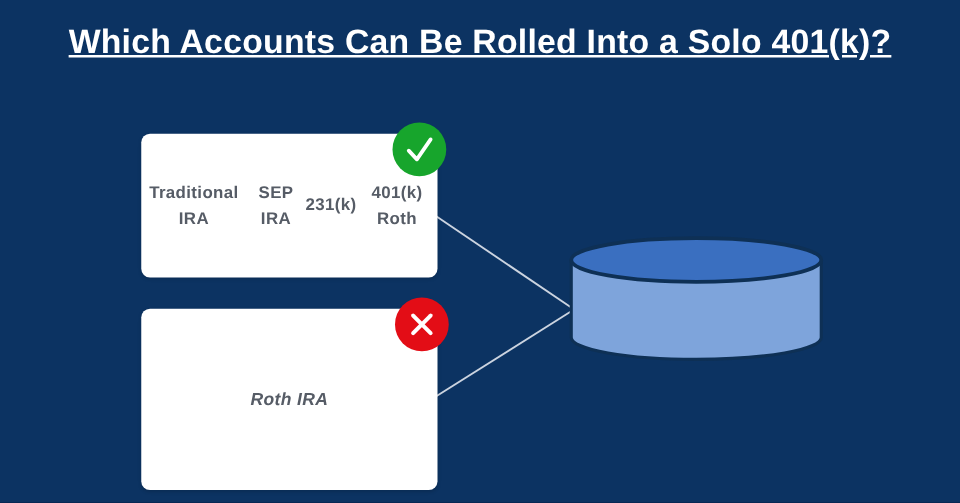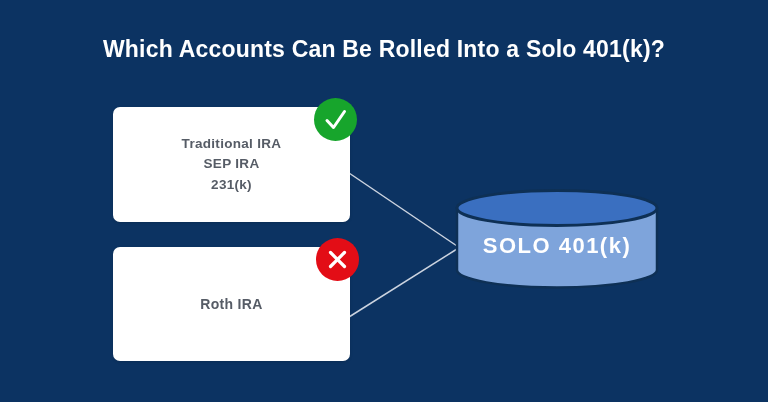--- a/index.html
+++ b/index.html
@@ -20,52 +20,53 @@
   .canvas {
     position: relative;
     width: 768px;
     height: 402px;
     background: var(--bg);
     overflow: hidden;
     font-family: "Liberation Sans", sans-serif;
   }
   .title {
     position: absolute;
-    top: 33px;
+    top: 17px;
     left: 0;
     width: 100%;
     text-align: center;
     color: var(--title-text);
-    font-size: 23px;
+    font-size: 27px;
     font-weight: 700;
     letter-spacing: 0.2px;
     line-height: 32px;
+    text-decoration: underline;
   }
   .overlay {
     position: absolute;
     top: 0;
     left: 0;
     width: 768px;
     height: 402px;
     display: block;
   }
   .card {
     position: absolute;
     left: 113px;
     width: 237px;
     background: var(--box-bg);
     border-radius: 7px;
     box-shadow: 0 1px 3px rgba(0,0,0,0.15);
     display: flex;
-    flex-direction: column;
+    flex-direction: row;
     justify-content: center;
     align-items: center;
   }
   .card.eligible { top: 107px; height: 115px; }
-  .card.ineligible { top: 247px; height: 114px; }
+  .card.ineligible { top: 247px; height: 145px; font-style: italic; }
   .account-item {
     color: var(--box-text);
     font-size: 13.5px;
     font-weight: 700;
     line-height: 20.4px;
     letter-spacing: 0.3px;
     text-align: center;
   }
   .account-item.single {
     font-size: 14px;
@@ -115,34 +116,34 @@
     <g>
       <path d="M 457 209 L 457 270 A 100 17.5 0 0 0 657 270 L 657 209 Z" fill="var(--cylinder-body)" stroke="var(--cylinder-outline)" stroke-width="2.5"></path>
       <ellipse cx="557" cy="208" rx="100" ry="17.5" fill="var(--cylinder-top)" stroke="var(--cylinder-outline)" stroke-width="3"></ellipse>
     </g>
   </svg>
 
   <div class="card eligible">
     <div class="account-item">Traditional IRA</div>
     <div class="account-item">SEP IRA</div>
     <div class="account-item">231(k)</div>
+    <div class="account-item">401(k) Roth</div>
   </div>
 
   <div class="badge check">
     <svg width="43" height="43" viewBox="0 0 43 43">
       <polyline points="13,22.5 19.5,29.5 30.5,13.5" fill="none" stroke="#ffffff" stroke-width="3" stroke-linecap="round" stroke-linejoin="round"></polyline>
     </svg>
   </div>
 
   <div class="card ineligible">
     <div class="account-item single">Roth IRA</div>
   </div>
 
   <div class="badge cross">
     <svg width="43" height="43" viewBox="0 0 43 43">
       <line x1="14.5" y1="14.5" x2="28.5" y2="28.5" stroke="#ffffff" stroke-width="3.2" stroke-linecap="round"></line>
       <line x1="28.5" y1="14.5" x2="14.5" y2="28.5" stroke="#ffffff" stroke-width="3.2" stroke-linecap="round"></line>
     </svg>
   </div>
 
-  <div class="cylinder-label">SOLO 401(k)</div>
 
 </div>
 
 </body></html>

